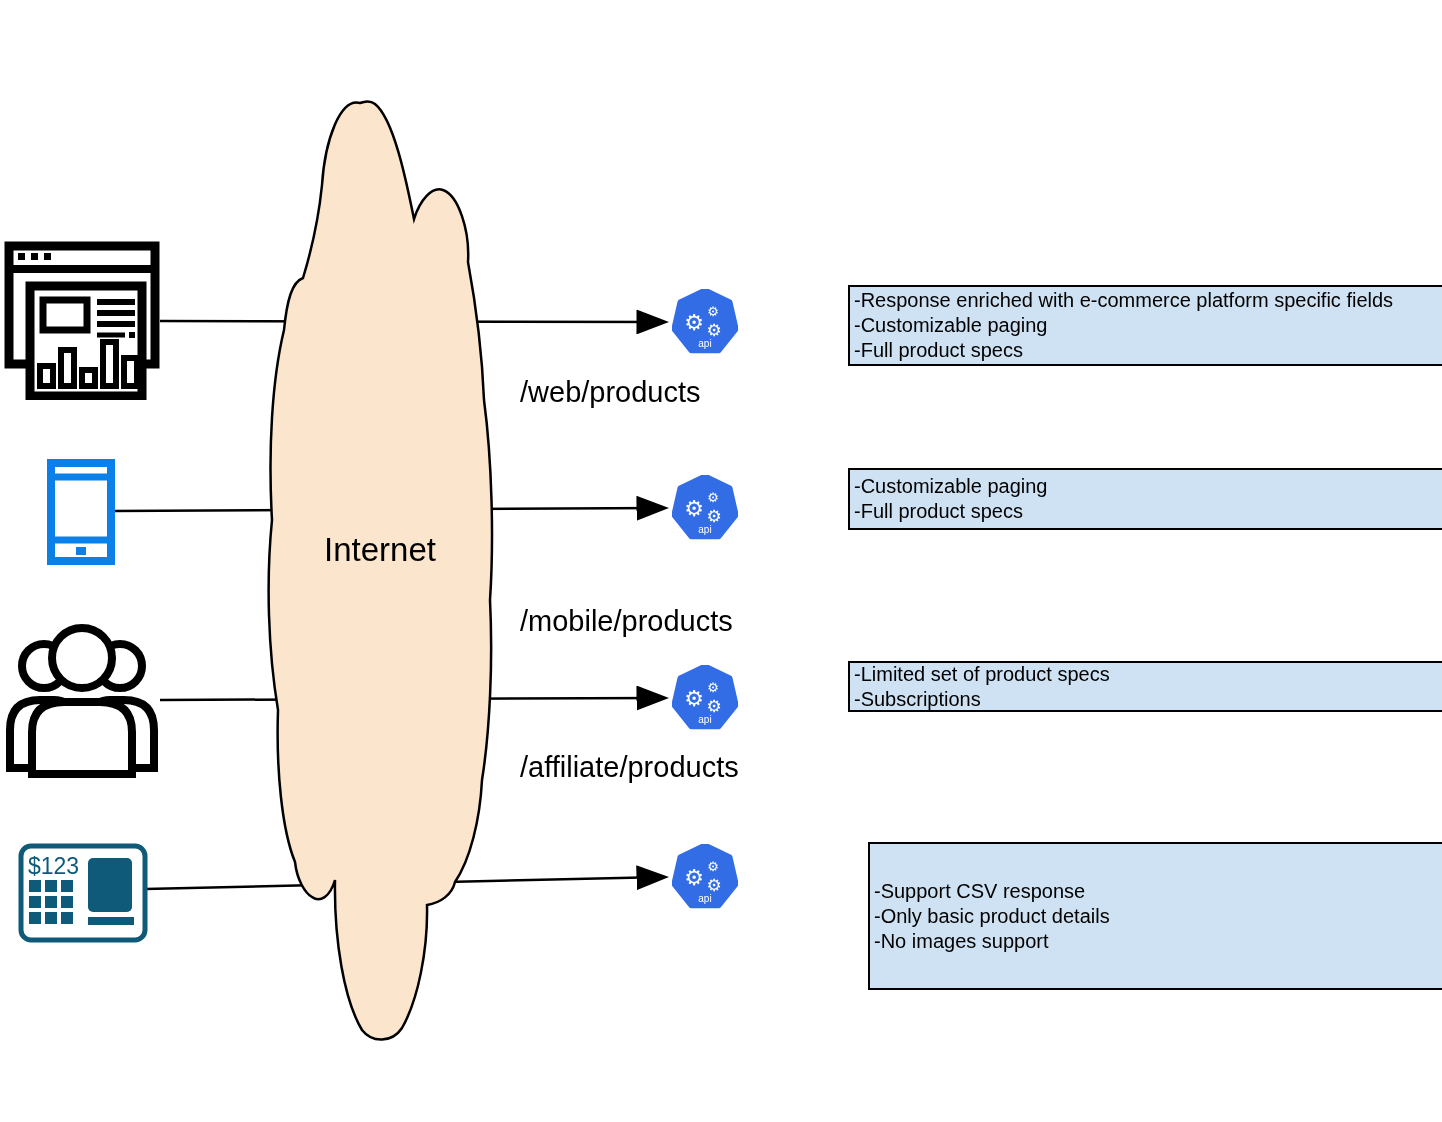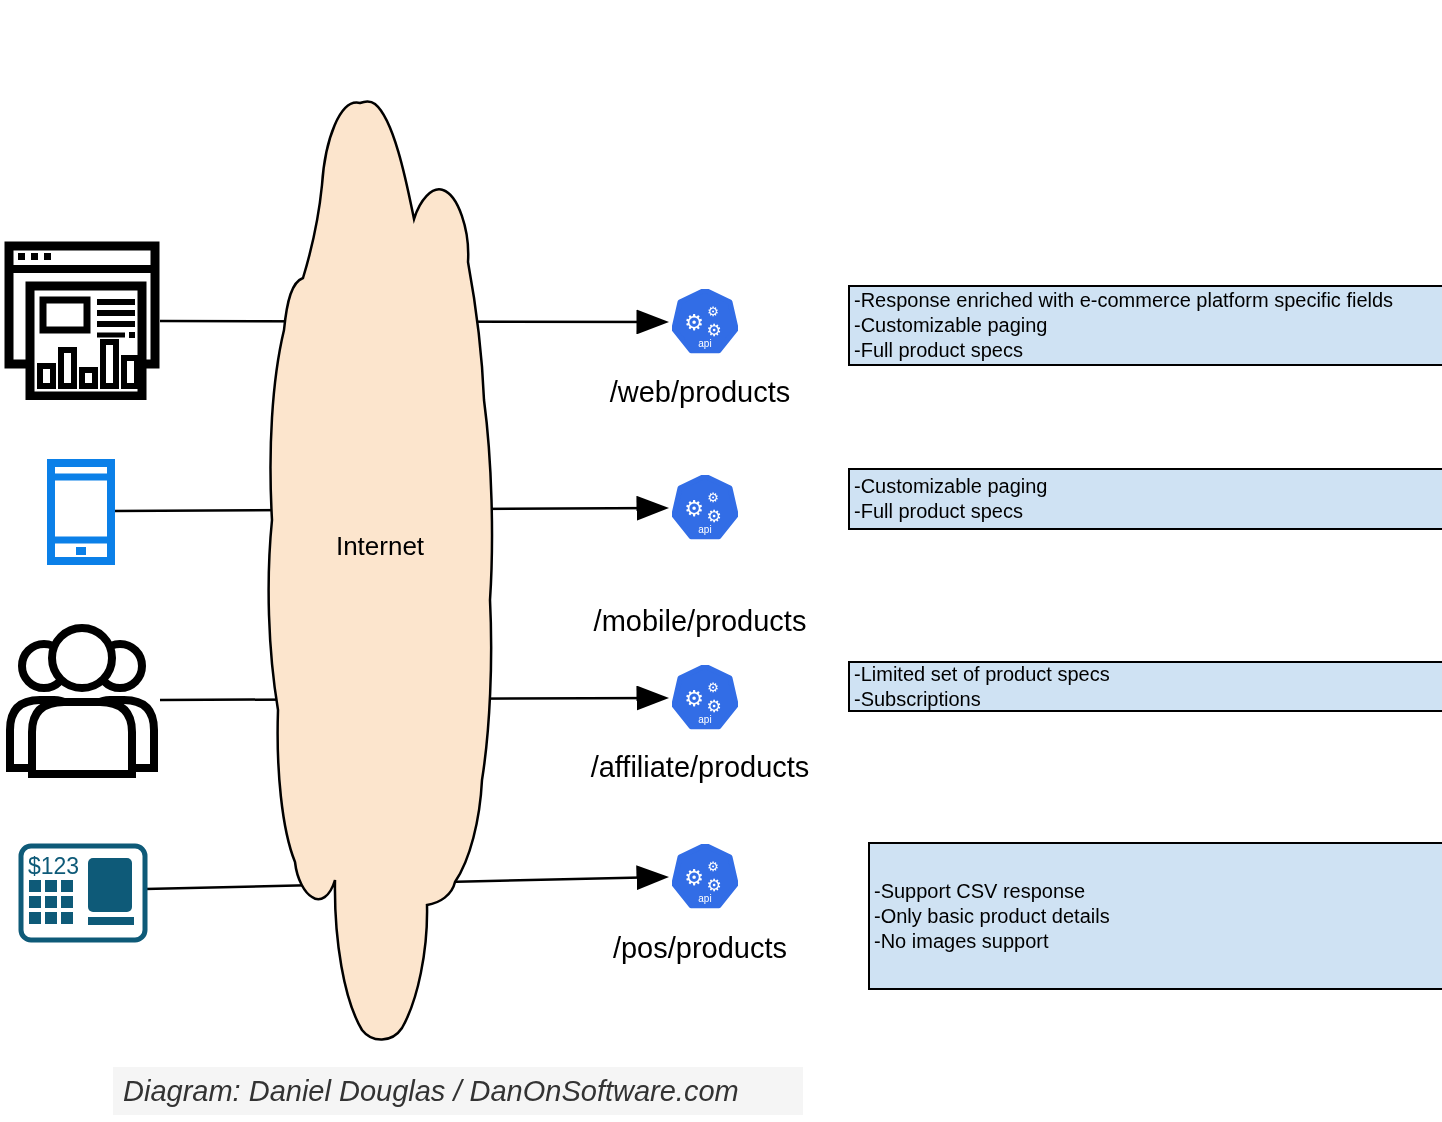--- a/index.html
+++ b/index.html
@@ -1,22 +1,22 @@
 <!DOCTYPE html>
 <html><head>
 <meta charset="utf-8">
 <style>
   html,body{margin:0;padding:0;background:#fff;font-family:"Liberation Sans",sans-serif;}
   #canvas{position:relative;width:1442px;height:1122px;background:#fff;overflow:hidden;}
   .abs{position:absolute;}
   svg{display:block;}
   #wires{position:absolute;left:0;top:0;z-index:1;}
   .layer2{z-index:2;}
-  .internet-label{font-size:26px;color:#000;text-align:center;z-index:2;}
-  .endpoint-label{font-size:29px;color:#000;text-align:center;white-space:nowrap;z-index:2;}
+  .internet-label{font-size:33px;color:#000;text-align:center;z-index:2;}
+  .endpoint-label{font-size:29px;color:#000;white-space:nowrap;z-index:2;}
   .notes-box{
     box-sizing:border-box;width:620px;background:#cfe2f3;border:2px solid #000;
     display:flex;flex-direction:column;justify-content:center;
     padding:17px 4px;z-index:2;margin-left:28px;
   }
   .notes-box div{font-size:20px;line-height:25px;color:#000;white-space:nowrap;}
   .footer-credit{
     box-sizing:border-box;width:690px;height:48px;background:#f5f5f5;color:#333;
     font-size:29px;font-style:italic;line-height:48px;padding-left:10px;z-index:2;
     white-space:nowrap;
@@ -139,36 +139,34 @@
     <polygon points="33,1 58,13 64.2,40.1 46.9,61.8 19.1,61.8 1.8,40.1 8,13" fill="#326de6" stroke="#326de6" stroke-width="5" stroke-linejoin="round"></polygon>
     <text x="22" y="41" font-size="22" fill="#fff" text-anchor="middle">⚙</text>
     <text x="41" y="27" font-size="13" fill="#fff" text-anchor="middle">⚙</text>
     <text x="42" y="47" font-size="17" fill="#fff" text-anchor="middle">⚙</text>
     <text x="33" y="58" font-size="10" fill="#fff" text-anchor="middle">api</text>
   </svg>
 
   <div class="abs endpoint-label" style="left:520px;top:376px;width:360px;">/web/products</div>
   <div class="abs endpoint-label" style="left:520px;top:575px;width:360px;margin-top:30px;">/mobile/products</div>
   <div class="abs endpoint-label" style="left:520px;top:751px;width:360px;">/affiliate/products</div>
-  <div class="abs endpoint-label" style="left:520px;top:932px;width:360px;">/pos/products</div>
 
   <div class="abs notes-box" style="left:820px;top:285px;height:81px;">
     <div>-Response enriched with e-commerce platform specific fields</div>
     <div>-Customizable paging</div>
     <div>-Full product specs</div>
   </div>
   <div class="abs notes-box" style="left:820px;top:468px;height:62px;">
     <div>-Customizable paging</div>
     <div>-Full product specs</div>
   </div>
   <div class="abs notes-box" style="left:820px;top:661px;height:51px;">
     <div>-Limited set of product specs</div>
     <div>-Subscriptions</div>
   </div>
   <div class="abs notes-box" style="left:840px;top:842px;height:148px;">
     <div>-Support CSV response</div>
     <div>-Only basic product details</div>
     <div>-No images support</div>
   </div>
 
-  <div class="abs footer-credit" style="left:113px;top:1067px;">Diagram: Daniel Douglas / DanOnSoftware.com</div>
 
 </div>
 
 </body></html>

